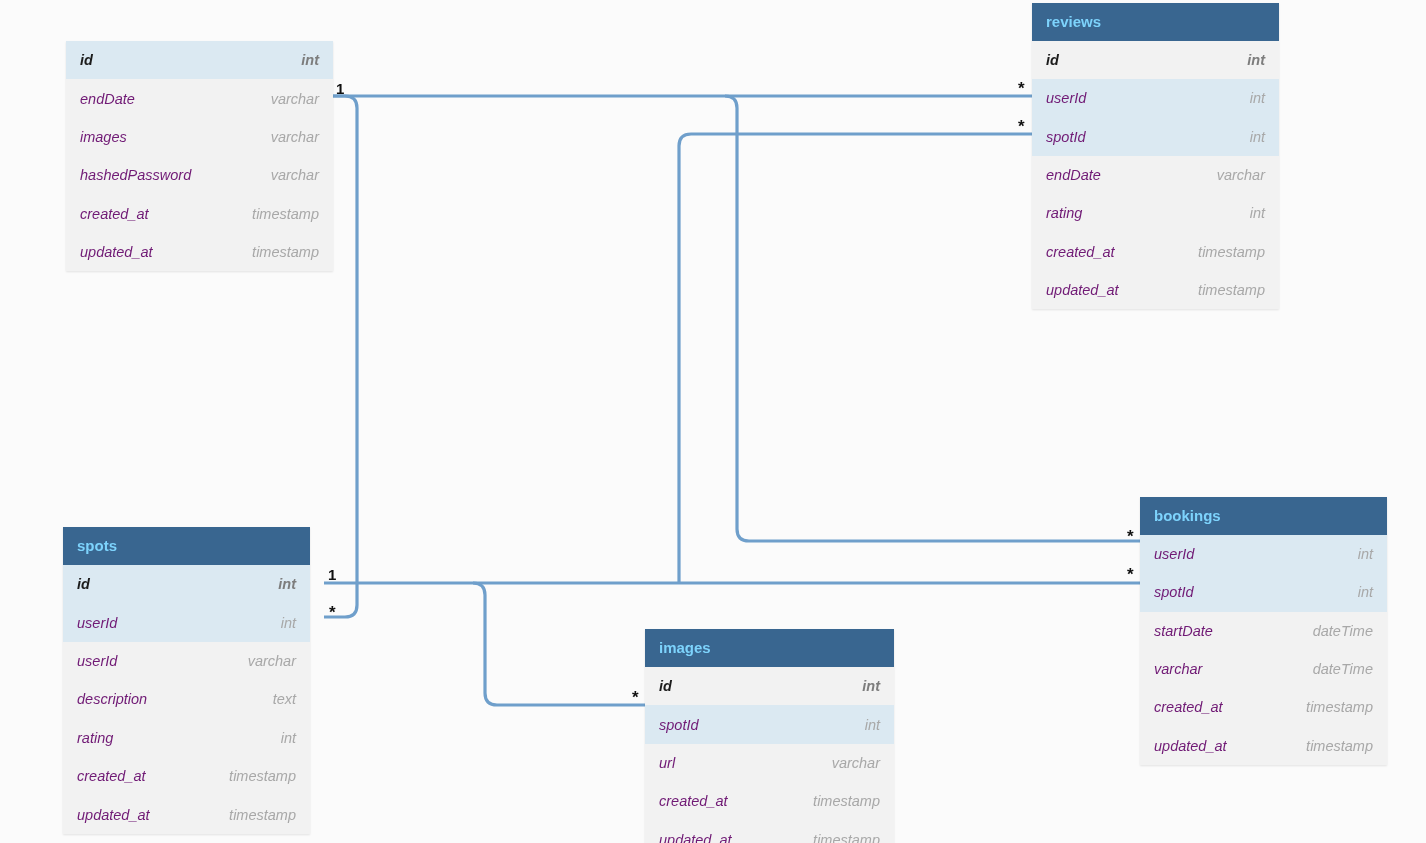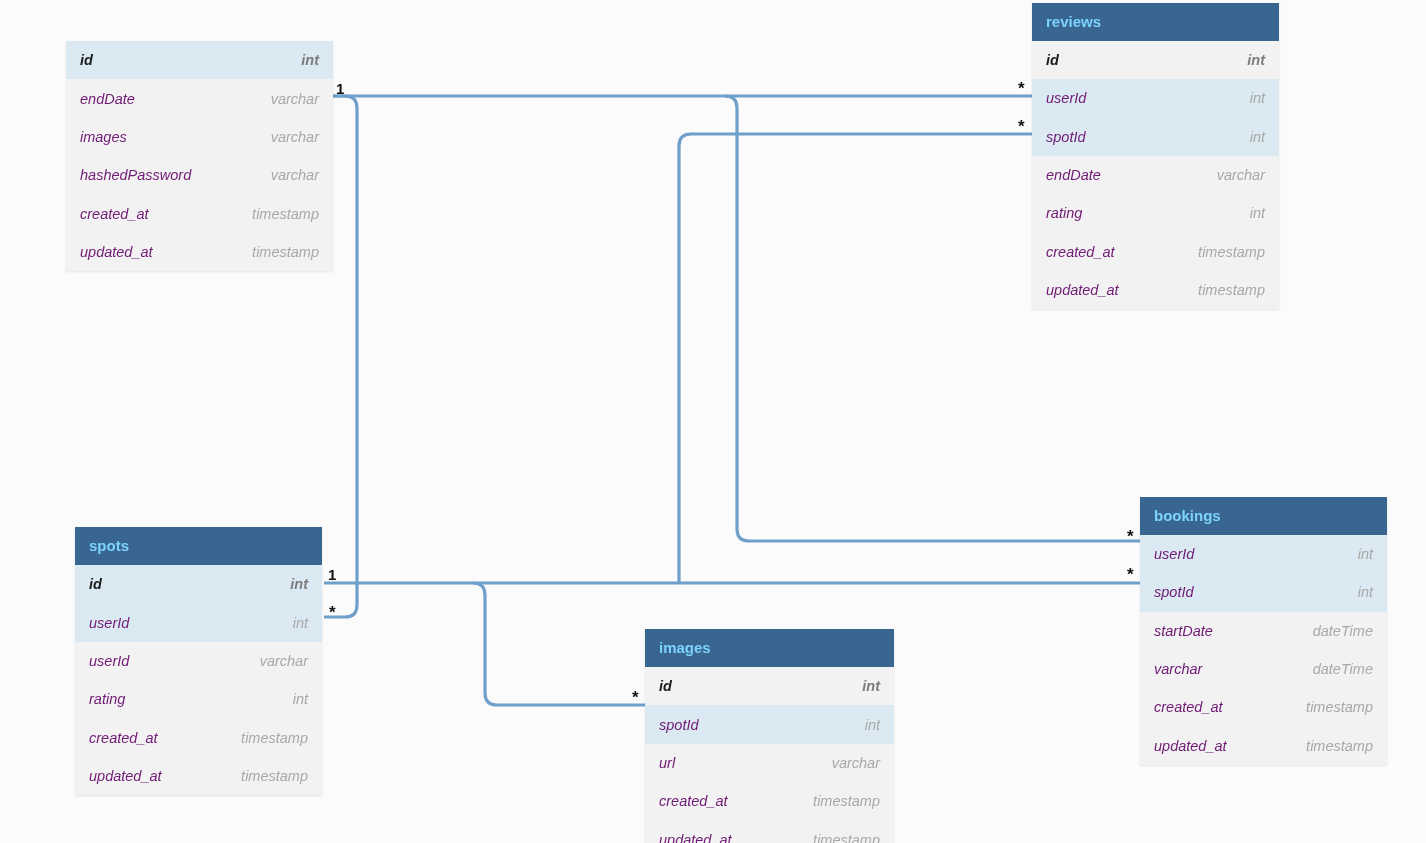--- a/index.html
+++ b/index.html
@@ -45,21 +45,21 @@
     font-style:italic;
   }
   .row.key{background:#dbe9f2;}
   .row.pk .col-name{color:#1c1c1c;font-weight:bold;}
   .row.pk .col-type{color:#7d7d7d;font-weight:bold;}
   .col-name{color:#701a75;white-space:nowrap;}
   .col-type{color:#a8a8a8;white-space:nowrap;}
 
   .card-users   {left:66px;  top:41px;  width:267px;}
   .card-reviews {left:1032px;top:3px;   width:247px;}
-  .card-spots   {left:75px;  top:527px; width:247px;}
+  .card-spots   {left:63px;  top:527px; width:247px;}
   .card-bookings{left:1140px;top:489px; width:247px;margin-top:8px;}
   .card-images  {left:645px; top:611px; width:249px;margin-top:18px;}
 
   .card-images .rows{max-height:192px;overflow:hidden;}
   .card-spots .rows{max-height:270px;overflow:hidden;}
 
   .card-reviews .row{height:38.3px;}
   .card-bookings .row{height:38.3px;}
 
   .edge-path{fill:none;stroke:#6f9fcb;stroke-width:3.2;stroke-linecap:butt;stroke-linejoin:round;}
@@ -160,20 +160,24 @@
         </div>
         <div class="row key">
           <span class="col-name">userId</span>
           <span class="col-type">int</span>
         </div>
         <div class="row">
           <span class="col-name">userId</span>
           <span class="col-type">varchar</span>
         </div>
         <div class="row">
+          <span class="col-name">description</span>
+          <span class="col-type">text</span>
+        </div>
+        <div class="row">
           <span class="col-name">rating</span>
           <span class="col-type">int</span>
         </div>
         <div class="row">
           <span class="col-name">created_at</span>
           <span class="col-type">timestamp</span>
         </div>
         <div class="row">
           <span class="col-name">updated_at</span>
           <span class="col-type">timestamp</span>

